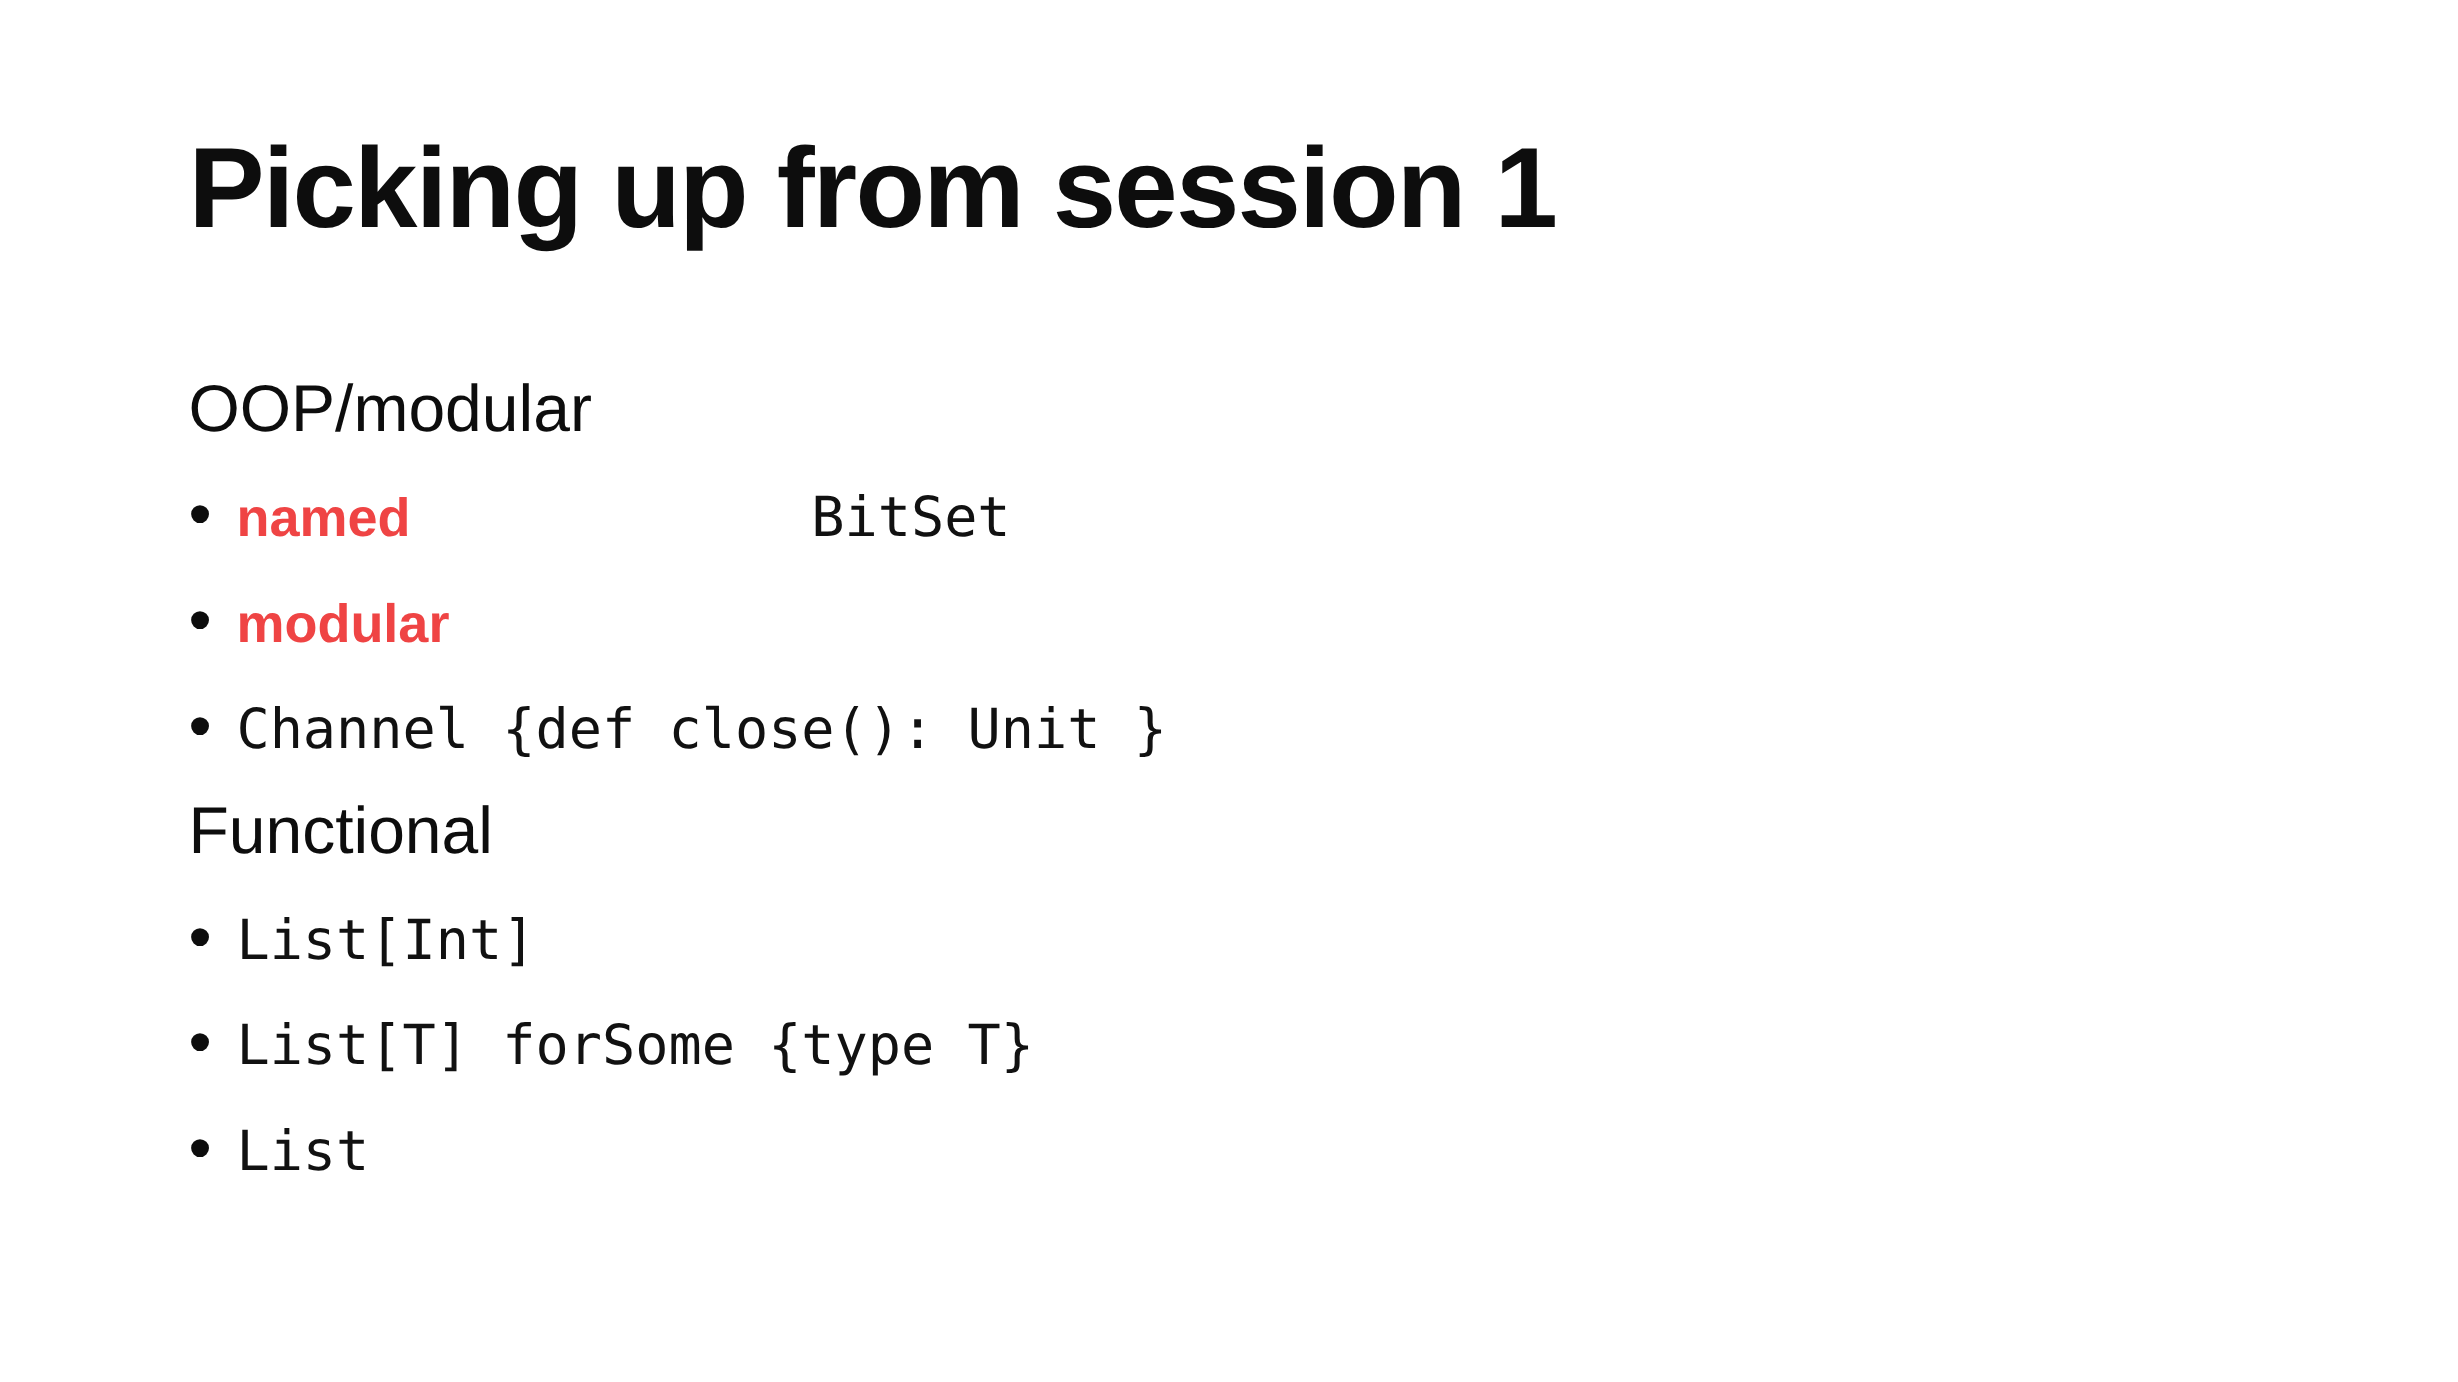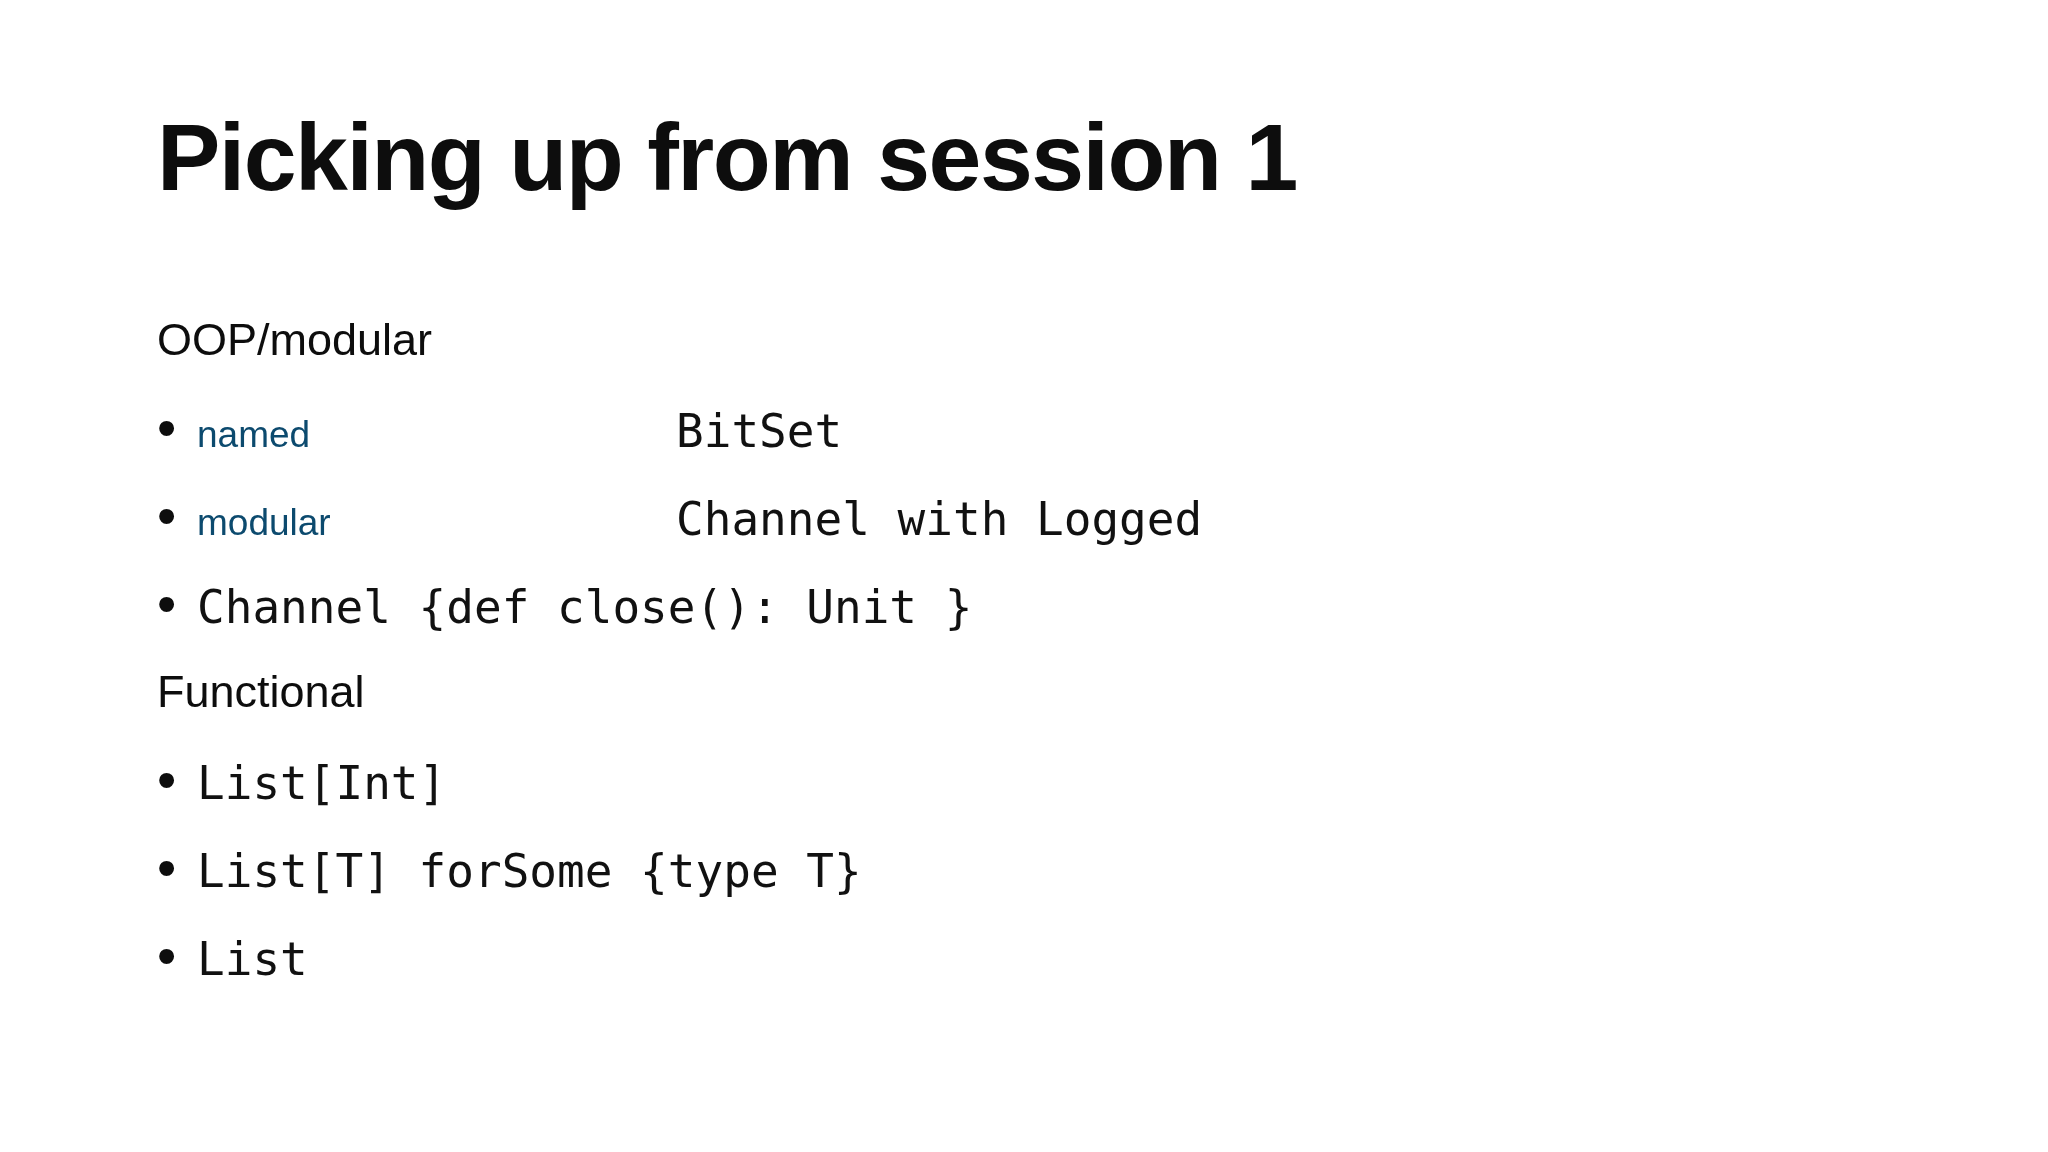--- a/index.html
+++ b/index.html
@@ -39,34 +39,35 @@
   .row {
     display: flex;
     align-items: baseline;
     height: 88px;
     white-space: nowrap;
   }
   .row > span {
     line-height: 88px;
   }
   .heading {
-    font-size: 45px;
+    font-size: 55px;
     color: #0d0d0d;
   }
   .dot {
     display: inline-block;
     width: 40px;
     font-size: 55px;
     color: #0d0d0d;
   }
   .term {
     display: inline-block;
     width: 479px;
-    font-size: 37px;
-    color: #0c4a6e;
+    font-size: 45px;
+    color: #ef4444;
+    font-weight: bold;
   }
   .code {
     font-family: "DejaVu Sans Mono", monospace;
     font-size: 46px;
     color: #111111;
   }
 </style>
 </head>
 <body>
 
@@ -82,21 +83,20 @@
 
     <div class="row">
       <span class="dot">•</span>
       <span class="term">named</span>
       <span class="code">BitSet</span>
     </div>
 
     <div class="row">
       <span class="dot">•</span>
       <span class="term">modular</span>
-      <span class="code">Channel with Logged</span>
     </div>
 
     <div class="row">
       <span class="dot">•</span>
       <span class="code">Channel {def close(): Unit }</span>
     </div>
 
     <div class="row">
       <span class="heading">Functional</span>
     </div>

